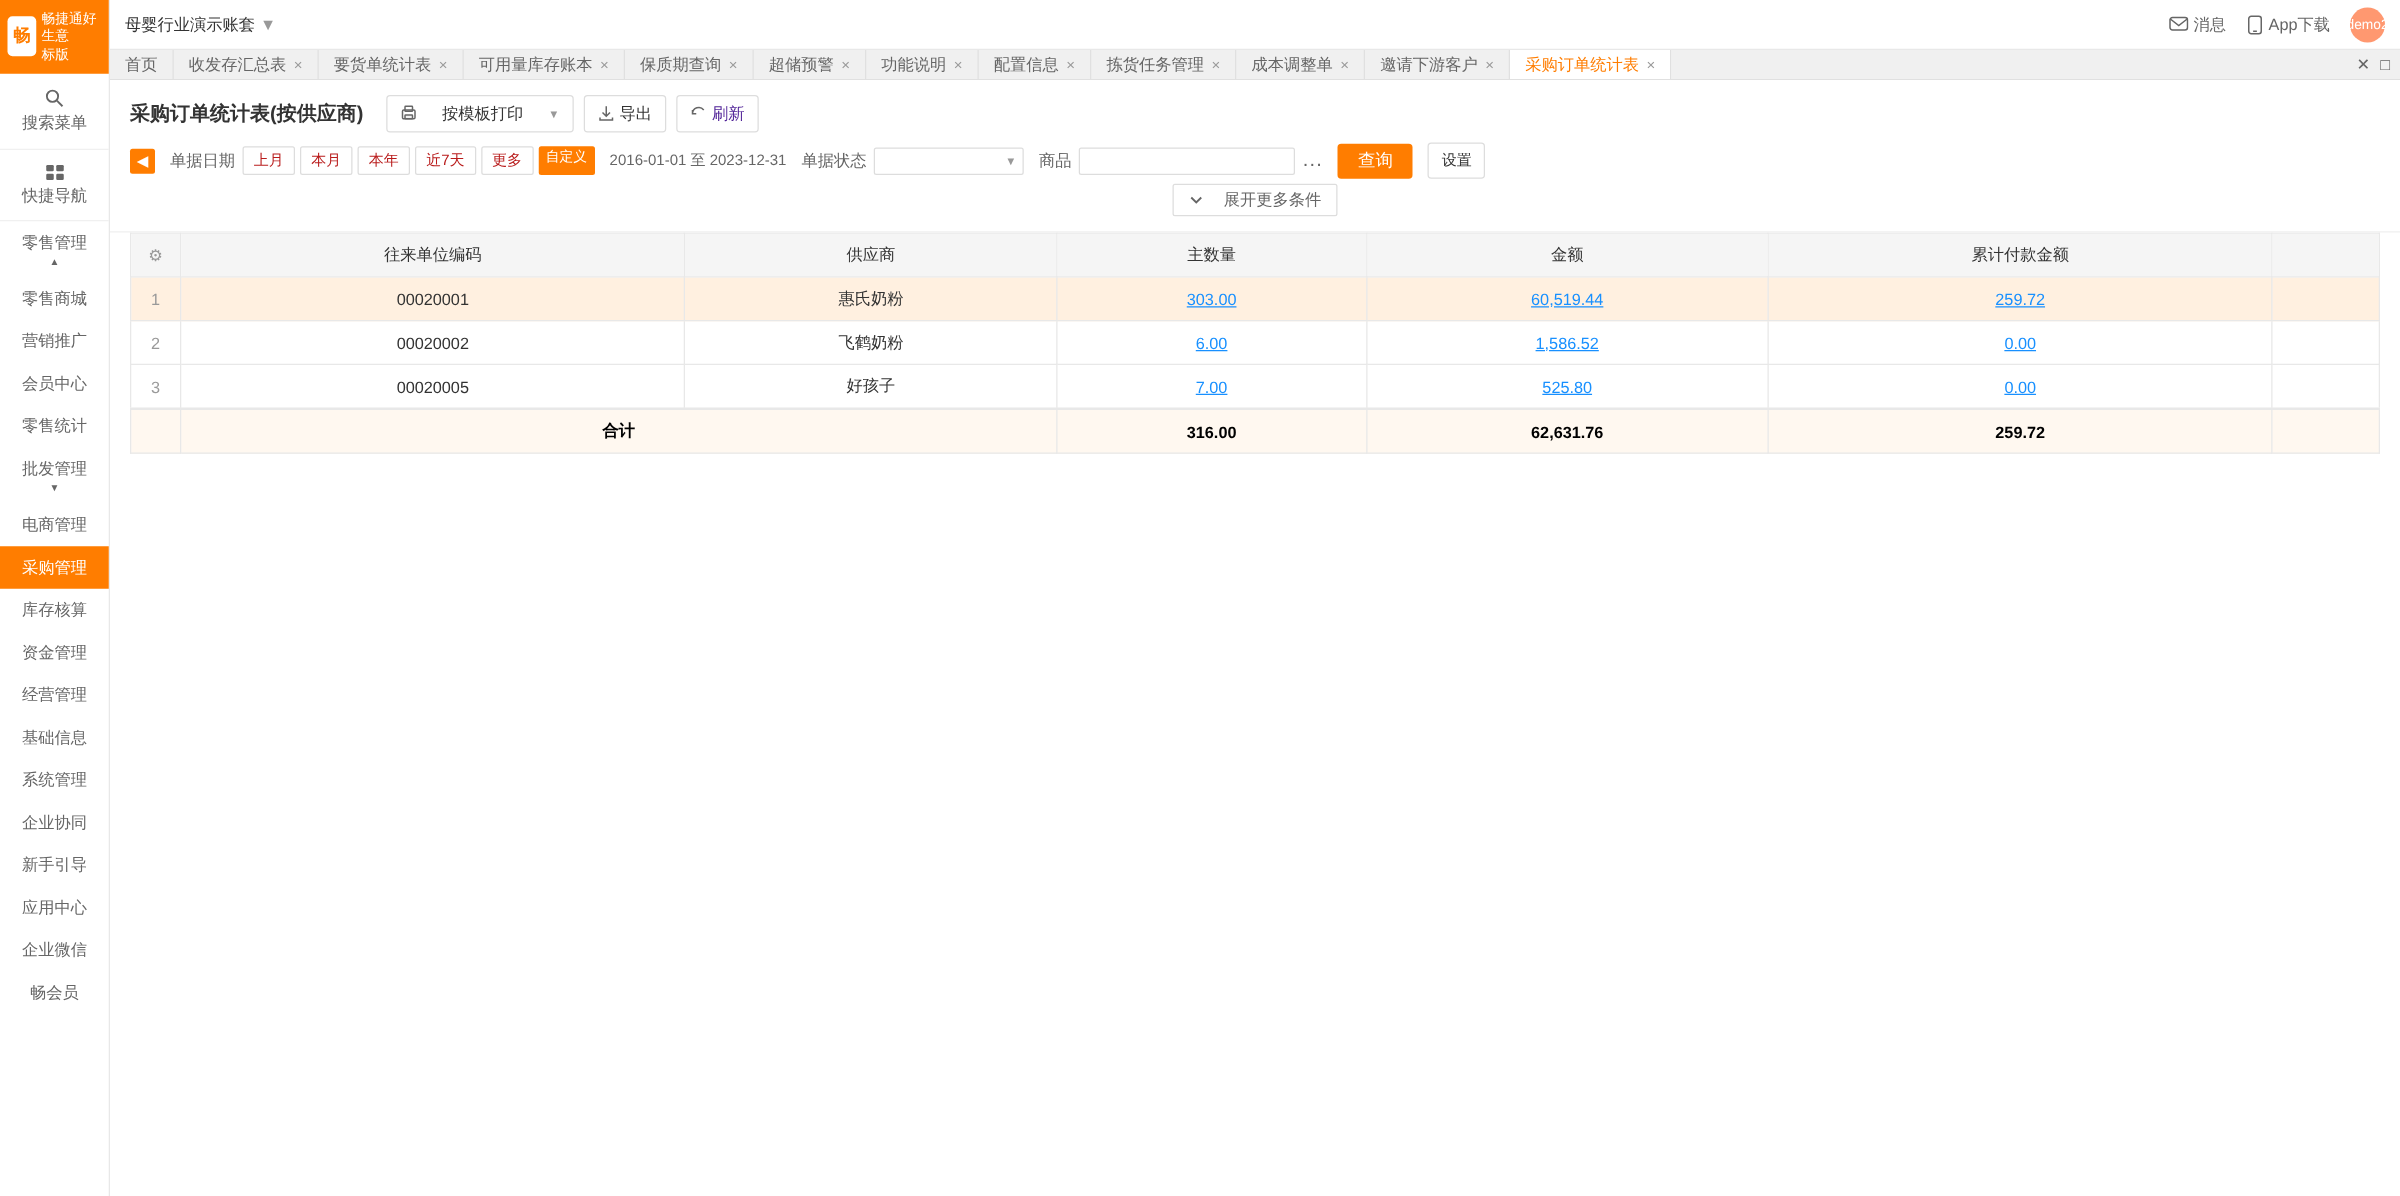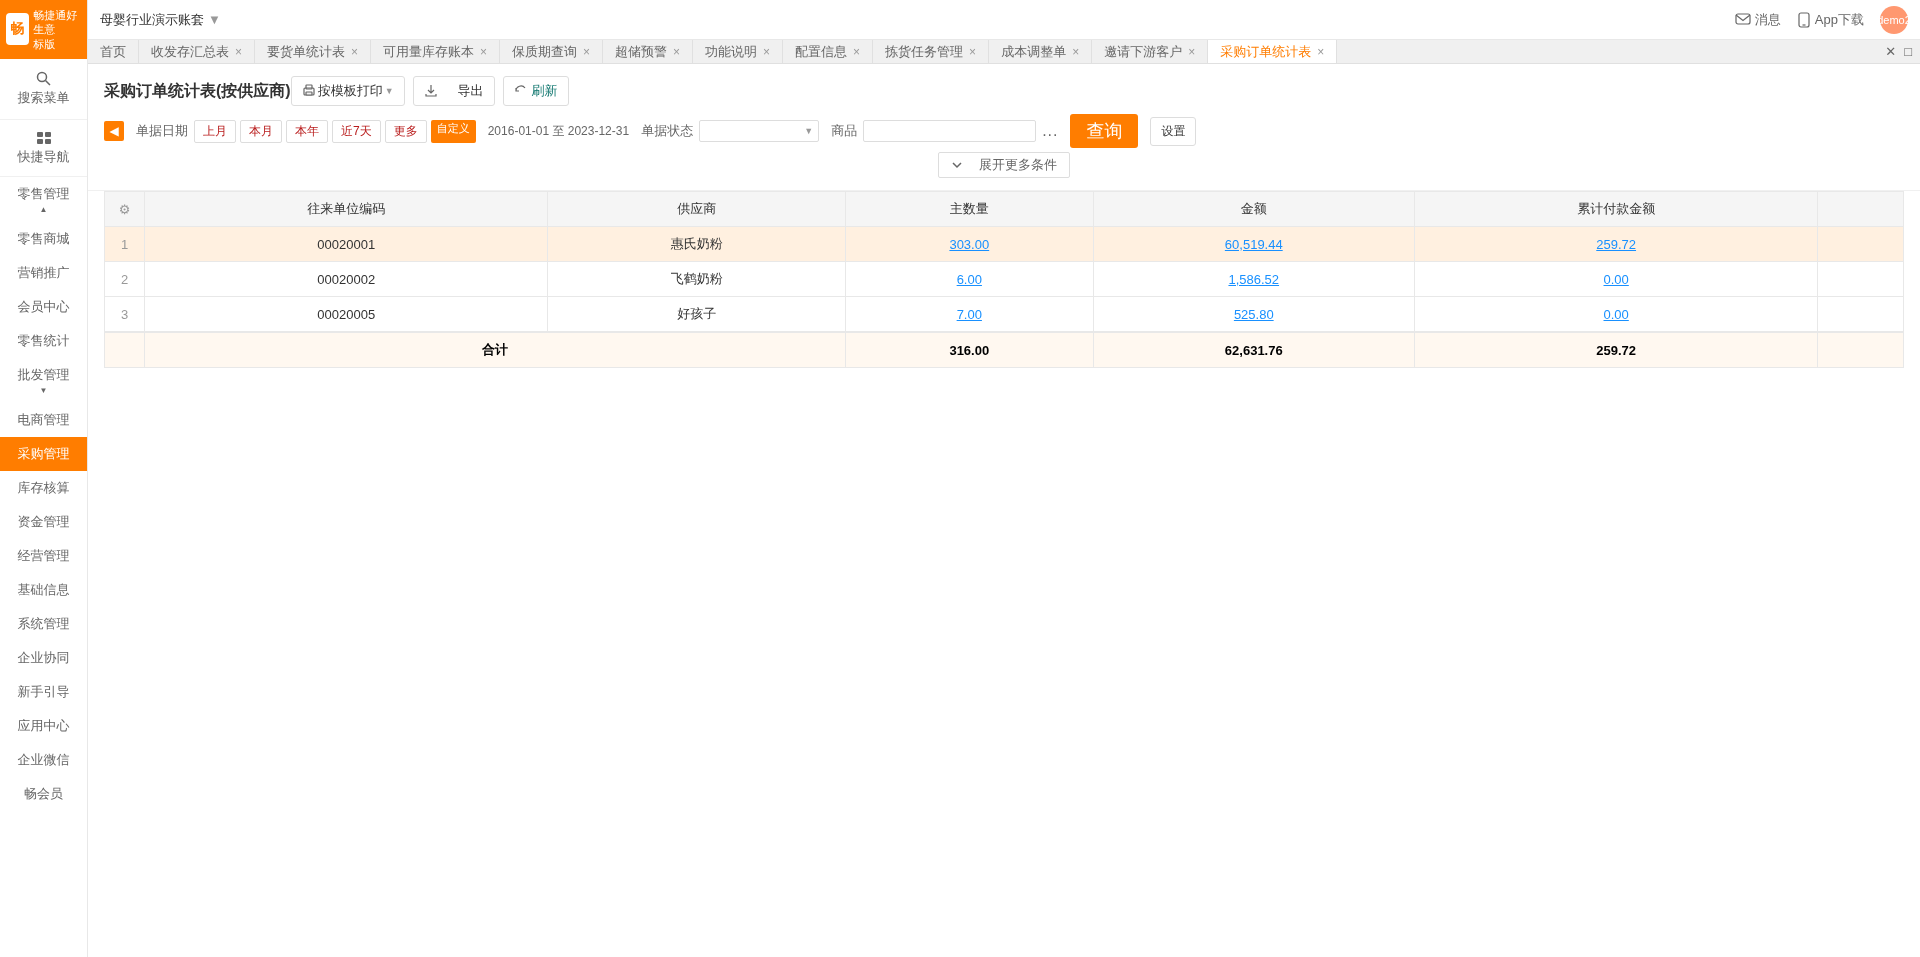--- a/index.html
+++ b/index.html
@@ -38,38 +38,38 @@
     .tab-close { color: #999; font-size: 12px; cursor: pointer; display: flex; align-items: center; }
     .tabbar-end { display: flex; align-items: center; margin-left: auto; padding: 0 8px; gap: 8px; color: #666; cursor: pointer; }
 
     
     .page-area { flex: 1; background: #fff; display: flex; flex-direction: column; overflow: hidden; }
 
     
     .page-header { padding: 12px 16px 0; display: flex; align-items: center; justify-content: flex-start; }
     .page-title { font-size: 16px; font-weight: bold; color: #333; }
     .page-header-actions { display: flex; align-items: center; gap: 8px; }
-    .btn-print { border: 1px solid #ddd; background: #fff; padding: 5px 10px; border-radius: 3px; cursor: pointer; color: #333; font-size: 12px; display: flex; align-items: center; gap: 2px; }
-    .btn-export { border: 1px solid #ddd; background: #fff; padding: 5px 10px; border-radius: 3px; cursor: pointer; color: #333; font-size: 12px; display: flex; align-items: center; gap: 20px; }
-    .btn-refresh { border: 1px solid #ddd; background: #fff; padding: 5px 10px; border-radius: 3px; cursor: pointer; color: #0f766e; font-size: 12px; display: flex; align-items: center; gap: 4px; }
+    .btn-print { border: 1px solid #ddd; background: #fff; padding: 5px 10px; border-radius: 3px; cursor: pointer; color: #333; font-size: 12px; display: flex; align-items: center; gap: 20px; margin-left: 18px; }
+    .btn-export { border: 1px solid #ddd; background: #fff; padding: 5px 10px; border-radius: 3px; cursor: pointer; color: #333; font-size: 12px; display: flex; align-items: center; gap: 4px; }
+    .btn-refresh { border: 1px solid #ddd; background: #fff; padding: 5px 10px; border-radius: 3px; cursor: pointer; color: #4c1d95; font-size: 12px; display: flex; align-items: center; gap: 4px; }
 
     
     .filter-area { padding: 8px 16px; border-bottom: 1px solid #f0f0f0; }
     .filter-row { display: flex; align-items: center; gap: 12px; flex-wrap: wrap; }
     .filter-item { display: flex; align-items: center; gap: 6px; color: #333; font-size: 12px; }
     .filter-label { color: #666; white-space: nowrap; }
     .filter-date-btns { display: flex; gap: 4px; }
     .date-btn { padding: 2px 8px; border: 1px solid #ddd; background: #fff; border-radius: 2px; cursor: pointer; font-size: 12px; color: #b91c1c; }
     .date-tag { background: #ff7d00; color: #fff; padding: 1px 6px; border-radius: 2px; font-size: 11px; cursor: pointer; }
     .date-range { font-size: 12px; color: #666; }
     .filter-select { border: 1px solid #ddd; background: #fff; padding: 3px 24px 3px 8px; border-radius: 2px; cursor: pointer; font-size: 12px; color: #333; appearance: none; min-width: 120px; }
     .filter-input { border: 1px solid #ddd; background: #fff; padding: 3px 8px; border-radius: 2px; font-size: 12px; color: #333; min-width: 150px; }
     .expand-row { display: flex; justify-content: center; padding: 4px 0; }
     .expand-btn { display: flex; align-items: center; gap: 16px; color: #666; cursor: pointer; font-size: 12px; border: 1px solid #ddd; padding: 3px 12px; border-radius: 2px; background: #fff; }
-    .btn-query { background: #ff7d00; color: #fff; border: none; padding: 5px 16px; border-radius: 3px; cursor: pointer; font-size: 18px; }
+    .btn-query { background: #ff7d00; color: #fff; border: none; padding: 5px 16px; border-radius: 3px; cursor: pointer; font-size: 14px; }
     .btn-settings { border: 1px solid #ddd; background: #fff; color: #333; padding: 5px 10px; border-radius: 3px; cursor: pointer; font-size: 12px; }
 
     
     .table-area { flex: 1; overflow: auto; padding: 0 16px; }
     table { width: 100%; border-collapse: collapse; }
     thead th { background: #f5f5f5; border: 1px solid #e8e8e8; padding: 8px 10px; text-align: center; color: #333; font-weight: 500; font-size: 13px; position: sticky; top: 0; z-index: 1; }
     thead th:first-child { width: 40px; }
     tbody td { border: 1px solid #e8e8e8; padding: 8px 10px; text-align: center; color: #333; font-size: 13px; }
     tbody tr.row-selected { background: #fff0e0; }
     .link-blue { color: #1890ff; text-decoration: underline; cursor: pointer; }

